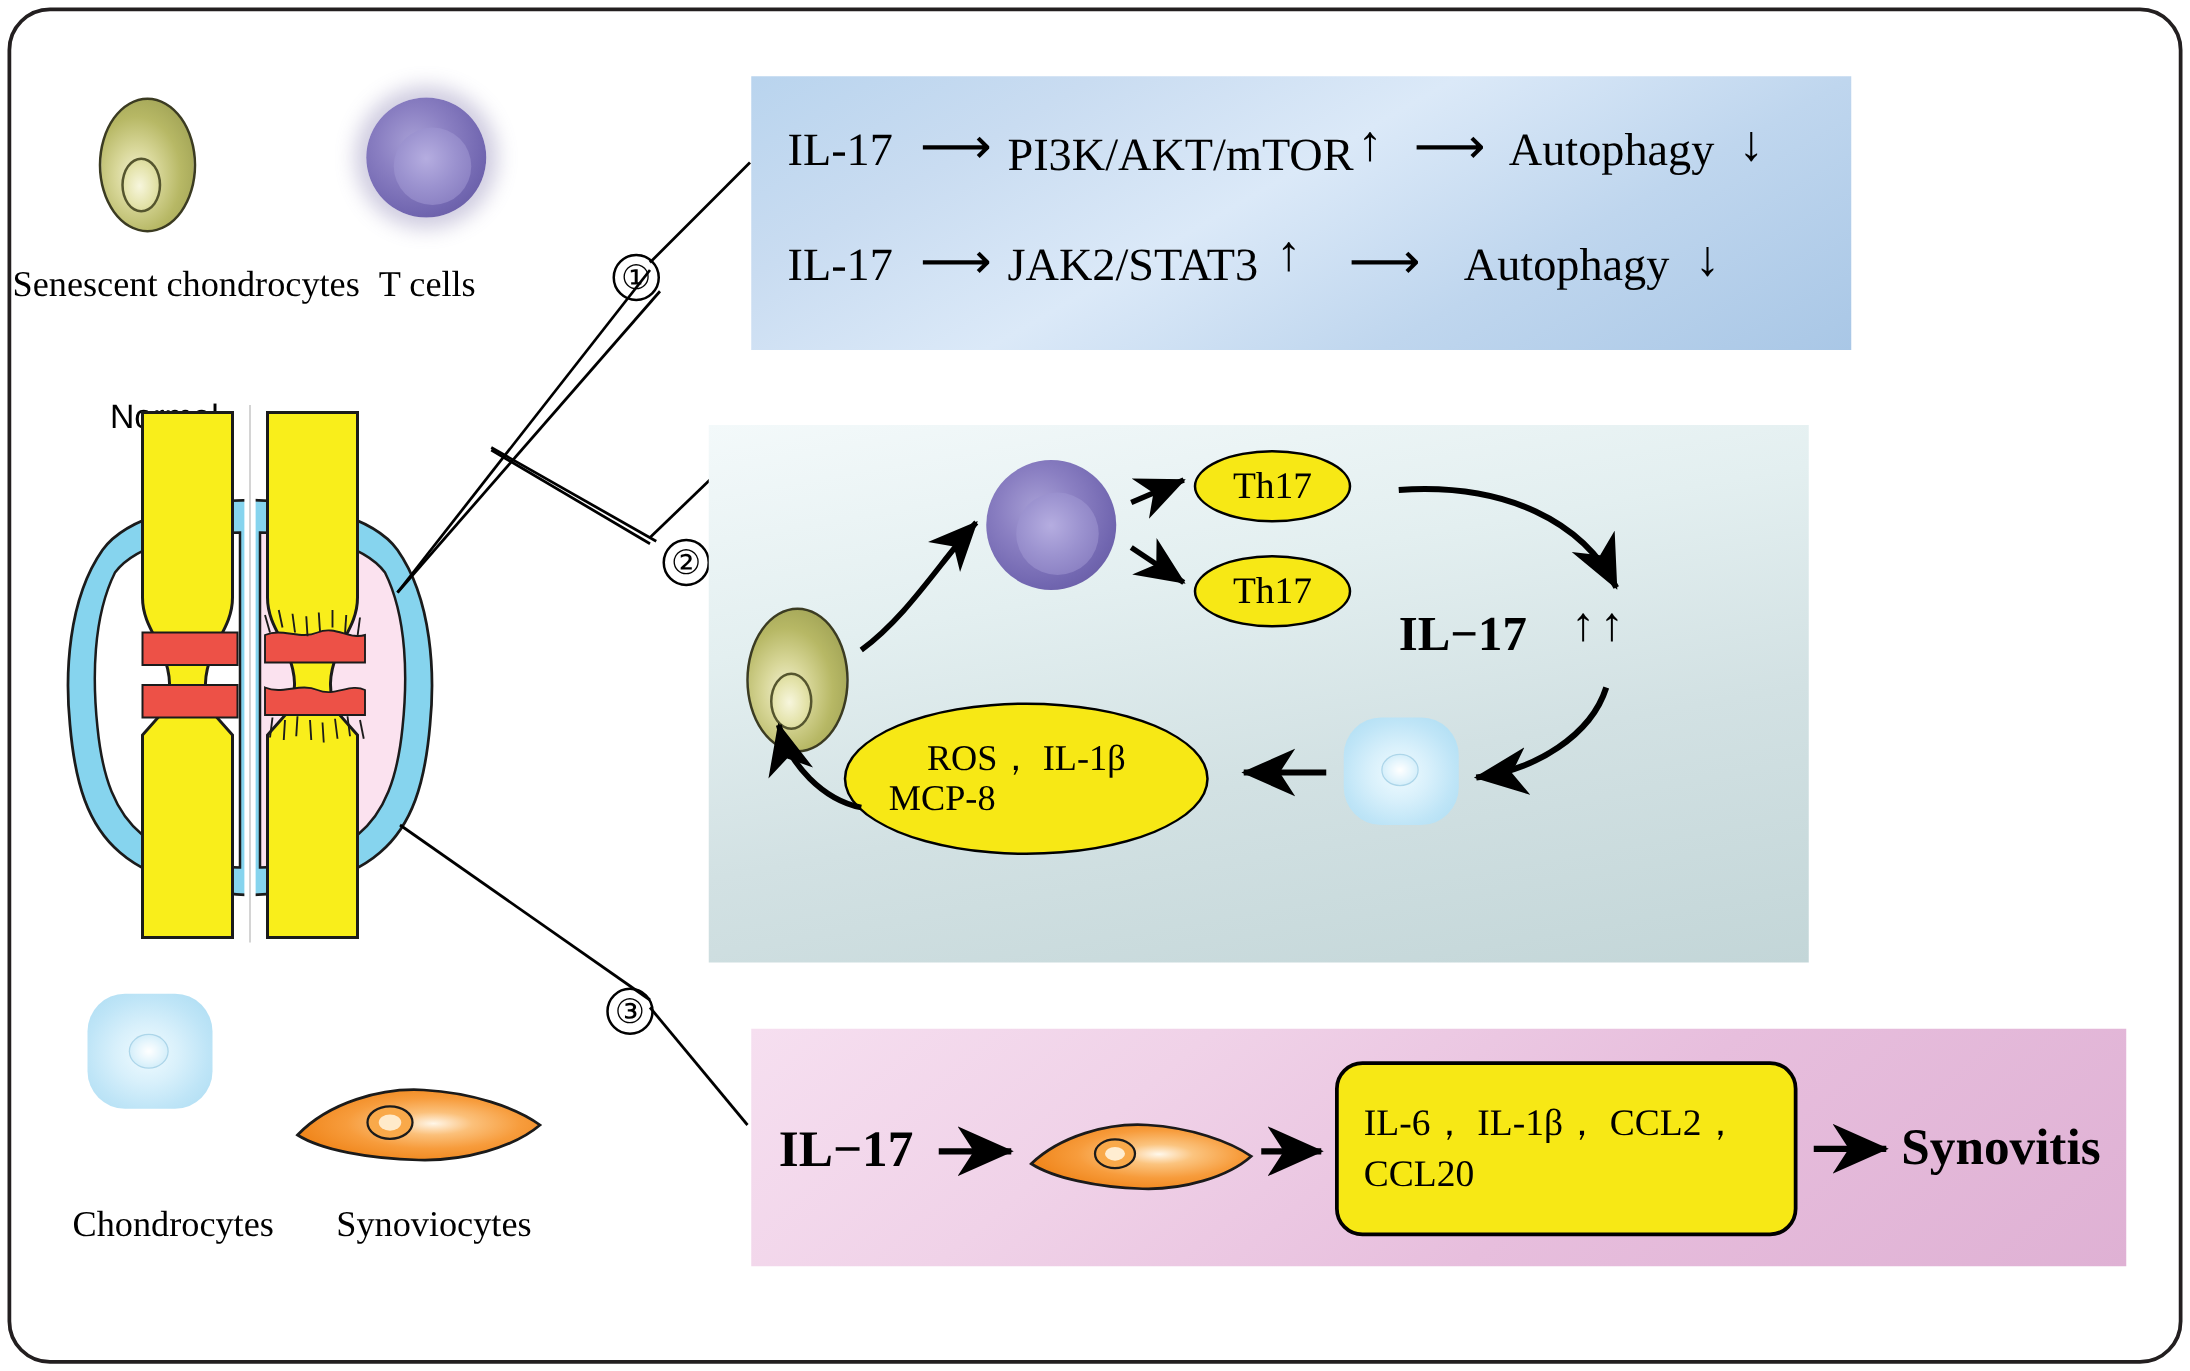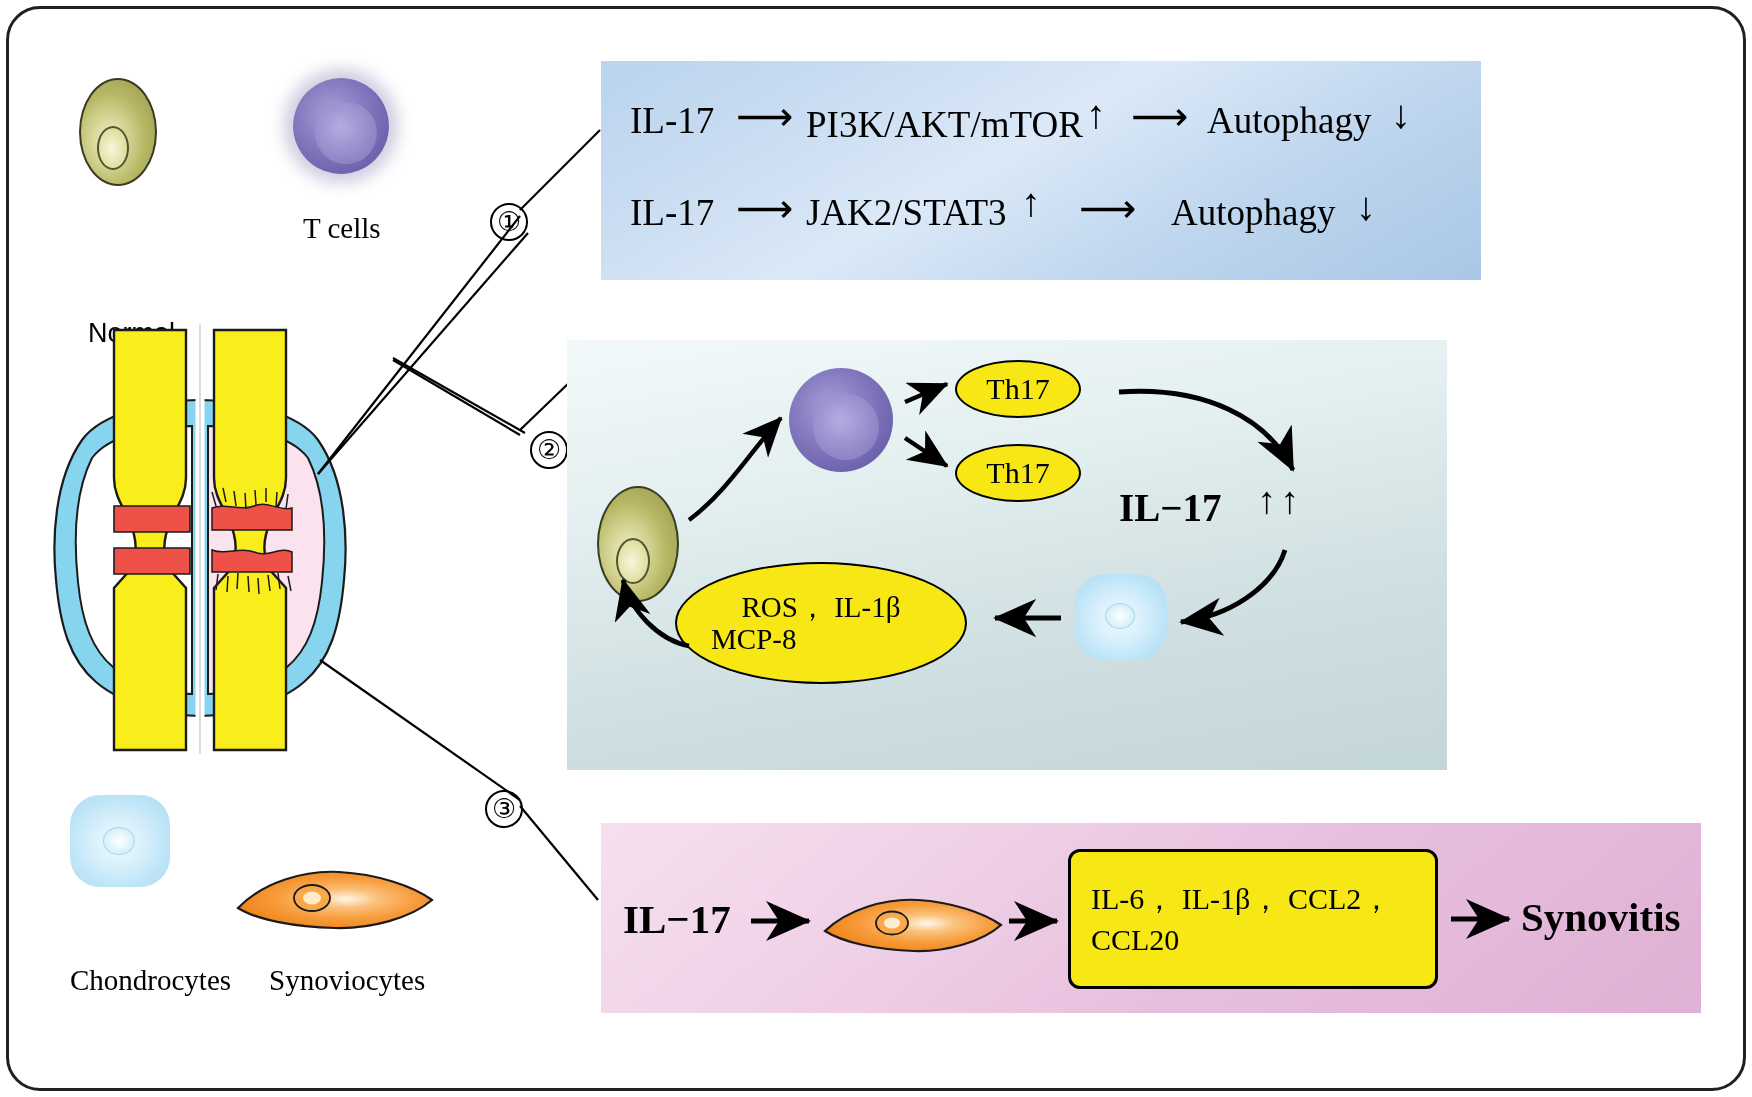--- a/index.html
+++ b/index.html
@@ -95,21 +95,21 @@
   
   .yellow-ellipse {
     background:#f7e815; border:2.5px solid #000; border-radius:50%;
     display:flex; align-items:center; justify-content:center;
     font-size:30px; color:#000;
   }
   .yellow-ellipse.two-line {
     flex-direction:column; line-height:1.12; font-size:29px;
   }
   .yellow-box {
-    background:#f7e815; border:3px solid #000; border-radius:12px;
+    background:#f7e815; border:3px solid #000; border-radius:22px;
     display:flex; flex-direction:column; justify-content:center;
     padding:8px 20px; font-size:30px; line-height:1.38; color:#000;
   }
 
   
   svg.ovl { position:absolute; overflow:visible; pointer-events:none; }
 
   
   #joint-wrap { left:30px; top:330px; width:340px; height:420px; }
 </style>
@@ -119,20 +119,21 @@
 <div id="canvas">
 
   <div id="outer-frame" class="abs"></div>
 
   <div class="abs" style="left:79px; top:78px;">
     <div class="senescent-chondro abs" style="left:0; top:0;">
       <div class="nucleus"></div>
     </div>
   </div>
 
+  <div class="abs txt serif" style="left:10px; top:212px; font-size:29px;">Senescent chondrocytes</div>
 
   <div class="abs" style="left:293px; top:78px;">
     <div class="tcell abs" style="left:0; top:0;">
       <div class="inner"></div>
     </div>
   </div>
 
   <div class="abs txt serif" style="left:303px; top:212px; font-size:29px;">T cells</div>
 
   <div class="abs sans txt" style="left:88px; top:318px; font-size:27px;">Normal</div>
@@ -192,21 +193,21 @@
       <line x1="248" y1="243" x2="250" y2="259"></line>
       <line x1="258" y1="246" x2="261" y2="261"></line>
     </g>
   </svg>
 
   <div class="abs" style="left:70px; top:795px;">
     <div class="chondrocyte abs" style="left:0; top:0;">
       <div class="nucleus"></div>
     </div>
   </div>
-  <div class="abs txt serif" style="left:70px; top:964px; font-size:29px;">Chondrocytes</div>
+  <div class="abs txt serif" style="left:58px; top:964px; font-size:29px;">Chondrocytes</div>
 
   <div class="abs" style="left:235px; top:866px;">
     <svg width="200" height="68" viewBox="0 0 200 68" class="synoviocyte-shape">
       <defs>
         <radialGradient id="synoGrad" cx="56%" cy="48%" r="58%">
           <stop offset="0%" stop-color="#fff6e8"></stop>
           <stop offset="28%" stop-color="#fbc07a"></stop>
           <stop offset="62%" stop-color="#f79c3c"></stop>
           <stop offset="100%" stop-color="#ef8419"></stop>
         </radialGradient>

